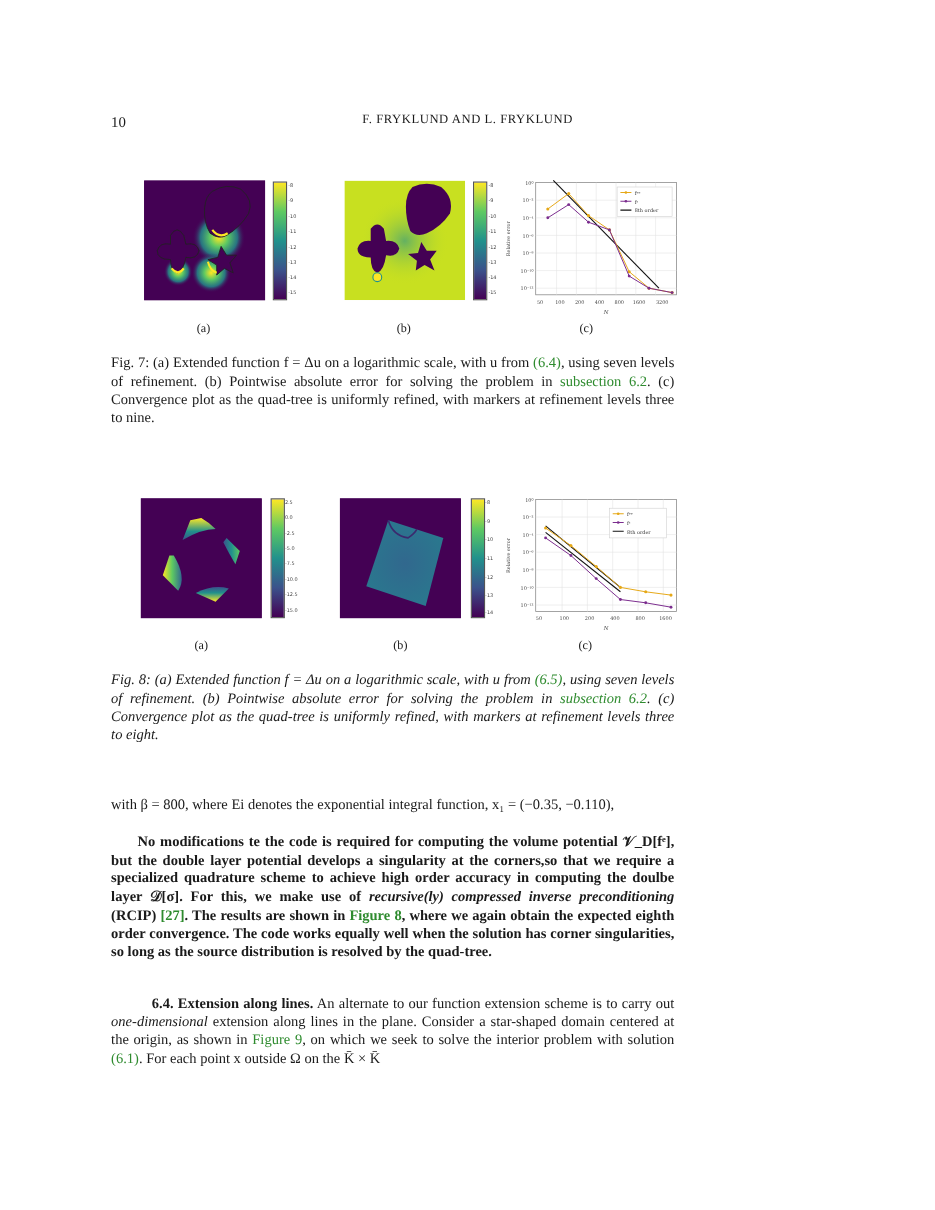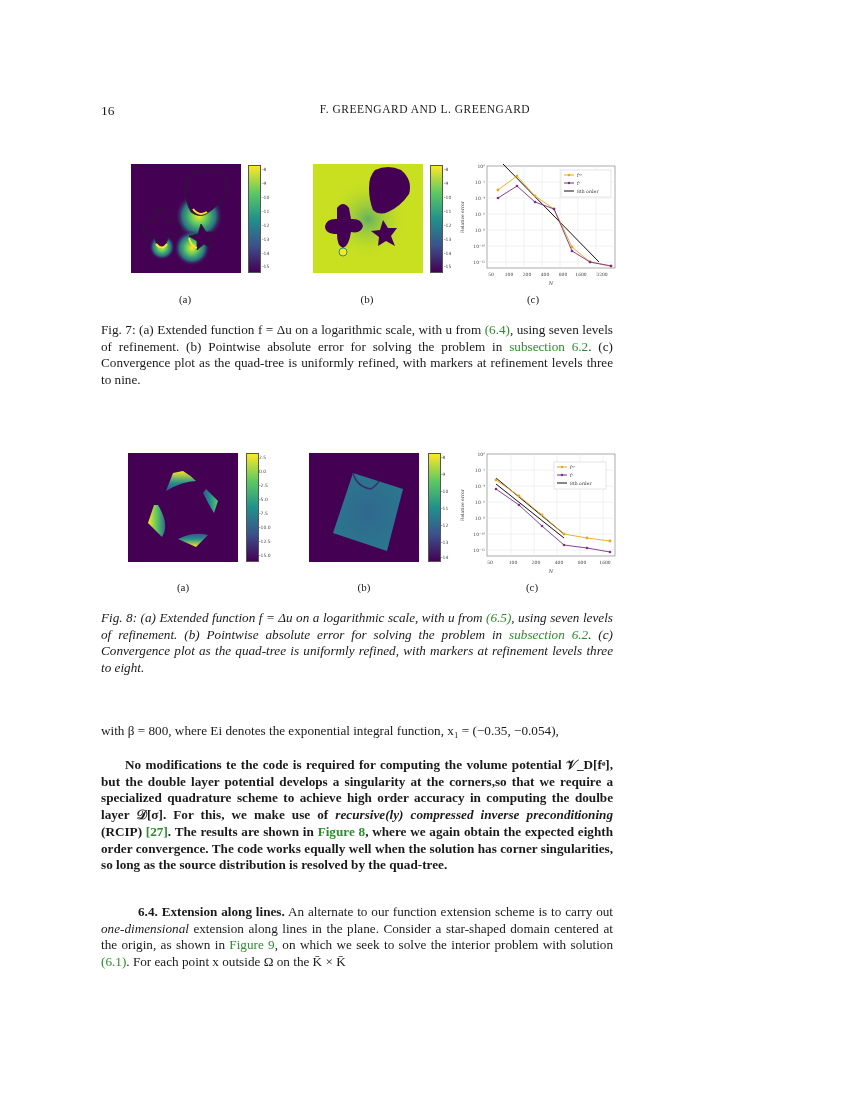--- a/index.html
+++ b/index.html
@@ -18,22 +18,22 @@
   .para { left: 101px; width: 512px; font-size: 13.2px; line-height: 16.7px; text-align: justify; }
   .indent { text-indent: 24px; }
   .bold { font-weight: bold; margin-left: 13px; }
   .ital { font-style: italic; }
   .chart-box { background: #fff; }
   svg text { font-family: "DejaVu Serif", serif; }
 </style>
 </head>
 <body>
 
-<div class="abs header-num">16</div>
-<div class="abs header-title">F. GREENGARD AND L. GREENGARD</div>
+<div class="abs header-num">10</div>
+<div class="abs header-title">F. FRYKLUND AND L. FRYKLUND</div>
 
 <div class="abs" style="left:0;top:0;">
 
   <div class="abs panel" style="left:131px;top:164px;width:110px;height:109px;overflow:hidden;">
     <svg width="110" height="109">
       <defs>
         <radialGradient id="g1" cx="50%" cy="50%" r="50%">
           <stop offset="0%" stop-color="#fde725"></stop>
           <stop offset="35%" stop-color="#5ec962"></stop>
           <stop offset="70%" stop-color="#21918c" stop-opacity="0.8"></stop>
@@ -310,21 +310,21 @@
   <div class="abs sub-label" style="left:168px;top:581px;">(a)</div>
   <div class="abs sub-label" style="left:349px;top:581px;">(b)</div>
   <div class="abs sub-label" style="left:517px;top:581px;">(c)</div>
 </div>
 
 <div class="abs caption" style="top:610px;font-style:italic;">
   <span>Fig. 8:</span><span> (a) Extended function f = Δu on a logarithmic scale, with u from </span><span class="green">(6.5)</span><span>, using seven levels of refinement. (b) Pointwise absolute error for solving the problem in </span><span class="green">subsection 6.2</span><span>. (c) Convergence plot as the quad-tree is uniformly refined, with markers at refinement levels three to eight.</span>
 </div>
 
 <div class="abs para" style="top:723px;">
-  <div>with β = 800, where Ei denotes the exponential integral function, x₁ = (−0.35, −0.054),</div>
+  <div>with β = 800, where Ei denotes the exponential integral function, x₁ = (−0.35, −0.110),</div>
 </div>
 
 <div class="abs para indent" style="top:757px;font-weight:bold;">
   <span>No modifications te the code is required for computing the volume potential 𝒱_D[fᵉ], but the double layer potential develops a singularity at the corners,so that we require a specialized quadrature scheme to achieve high order accuracy in computing the doulbe layer 𝒟[σ]. For this, we make use of </span><span class="ital">recursive(ly) compressed inverse preconditioning</span><span> (RCIP) </span><span class="green">[27]</span><span>. The results are shown in </span><span class="green">Figure 8</span><span>, where we again obtain the expected eighth order convergence. The code works equally well when the solution has corner singularities, so long as the source distribution is resolved by the quad-tree.</span>
 </div>
 
 <div class="abs para indent" style="top:904px;">
   <span class="bold">6.4. Extension along lines.</span><span> An alternate to our function extension scheme is to carry out </span><span class="ital">one-dimensional</span><span> extension along lines in the plane. Consider a star-shaped domain centered at the origin, as shown in </span><span class="green">Figure 9</span><span>, on which we seek to solve the interior problem with solution </span><span class="green">(6.1)</span><span>. For each point x outside Ω on the K̄ × K̄</span>
 </div>
 

